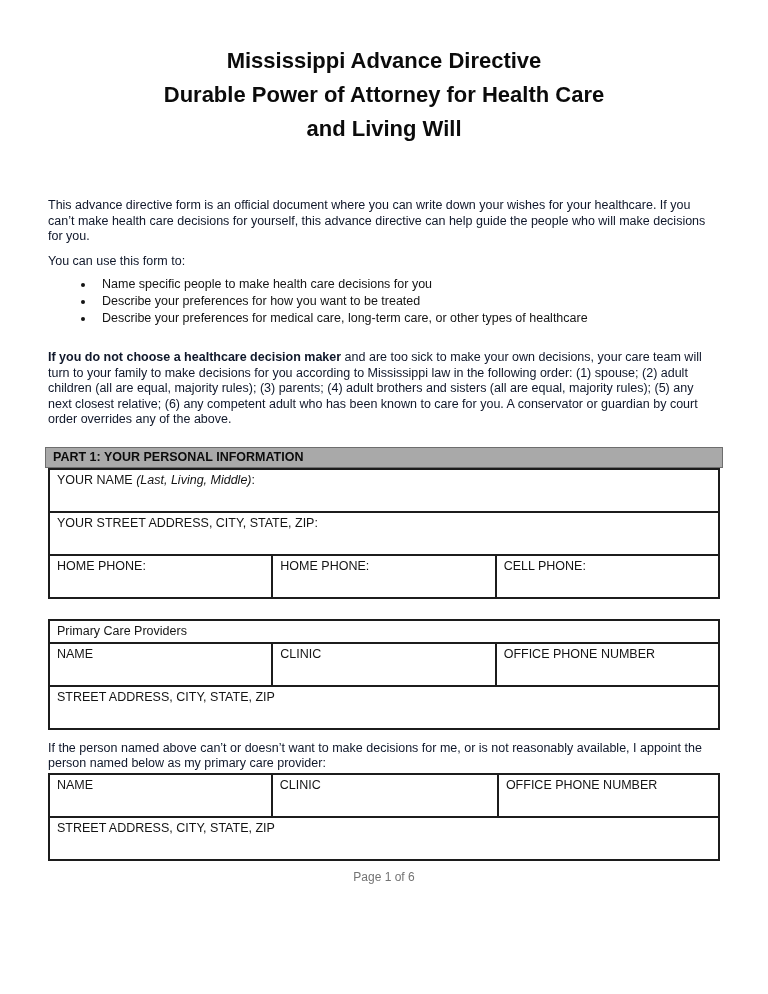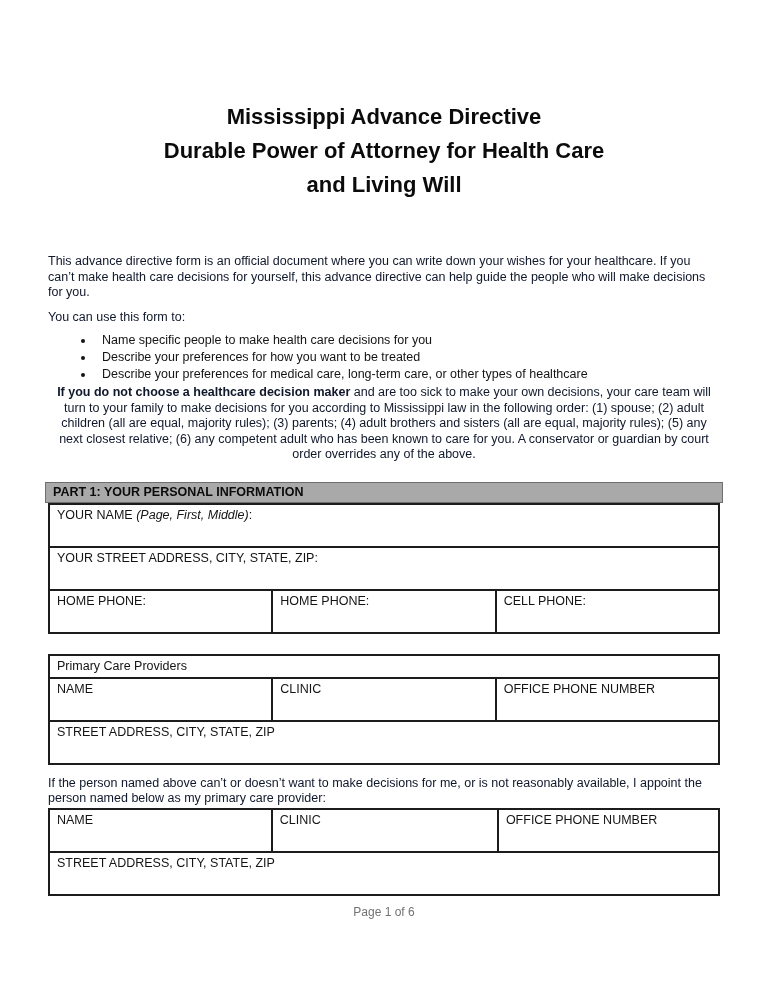--- a/index.html
+++ b/index.html
@@ -5,41 +5,41 @@
   * { margin: 0; padding: 0; box-sizing: border-box; }
   html, body { background: #ffffff; }
   body {
     width: 768px; height: 994px;
     font-family: "Liberation Sans", "DejaVu Sans", sans-serif;
     color: #111; overflow: hidden;
   }
   .sheet { width: 768px; height: 994px; padding: 0 48px; background: #fff; }
 
   .doc-title {
-    margin-top: 100px;
+    margin-top: 44px;
     text-align: center;
     font-size: 22px; font-weight: bold; line-height: 34px;
     color: #0b0b0b;
   }
 
   .para { font-size: 12.5px; line-height: 15.5px; color: #0f172a; }
   .p1 { margin-top: 52px; }
   .p2 { margin-top: 9px; }
 
   ul.uses {
     margin: 7px 0 0 0;
     padding-left: 47px;
     list-style: disc outside;
   }
   ul.uses li {
     font-size: 12.5px; line-height: 17px; color: #141414;
     padding-left: 7px;
   }
 
-  .warning { margin-top: 2px; text-align: center; }
+  .warning { margin-top: 23px; }
   .warning b { font-weight: bold; }
 
   
   .part1-bar {
     margin: 19px -3px 0 -3px;
     background: #a9a9a9;
     border: 1px solid #6e6e6e;
     font-size: 12.5px; font-weight: bold;
     color: #0b0b0b;
     padding: 2px 6px 2px 7px;
@@ -103,21 +103,21 @@
     <li>Describe your preferences for medical care, long-term care, or other types of healthcare</li>
   </ul>
 
   <p class="para warning"><b>If you do not choose a healthcare decision maker</b><span> and are too sick to make your own decisions, your care team will turn to your family to make decisions for you according to Mississippi law in the following order: (1) spouse; (2) adult children (all are equal, majority rules); (3) parents; (4) adult brothers and sisters (all are equal, majority rules); (5) any next closest relative; (6) any competent adult who has been known to care for you. A conservator or guardian by court order overrides any of the above.</span></p>
 
   <div class="part1-bar">PART 1: YOUR PERSONAL INFORMATION</div>
 
   <table class="form">
     <tbody>
         <tr>
-      <td class="fill" colspan="3"><span>YOUR NAME </span><span class="hint">(Page, First, Middle)</span><span>:</span></td>
+      <td class="fill" colspan="3"><span>YOUR NAME </span><span class="hint">(Last, Living, Middle)</span><span>:</span></td>
     </tr>
     <tr>
       <td class="fill" colspan="3"><span>YOUR STREET ADDRESS, CITY, STATE, ZIP:</span></td>
     </tr>
     <tr>
       <td class="fill" style="width:33.25%"><span>HOME PHONE:</span></td>
       <td class="fill" style="width:33.75%"><span>HOME PHONE:</span></td>
       <td class="fill" style="width:33%"><span>CELL PHONE:</span></td>
     </tr>
   </tbody>

